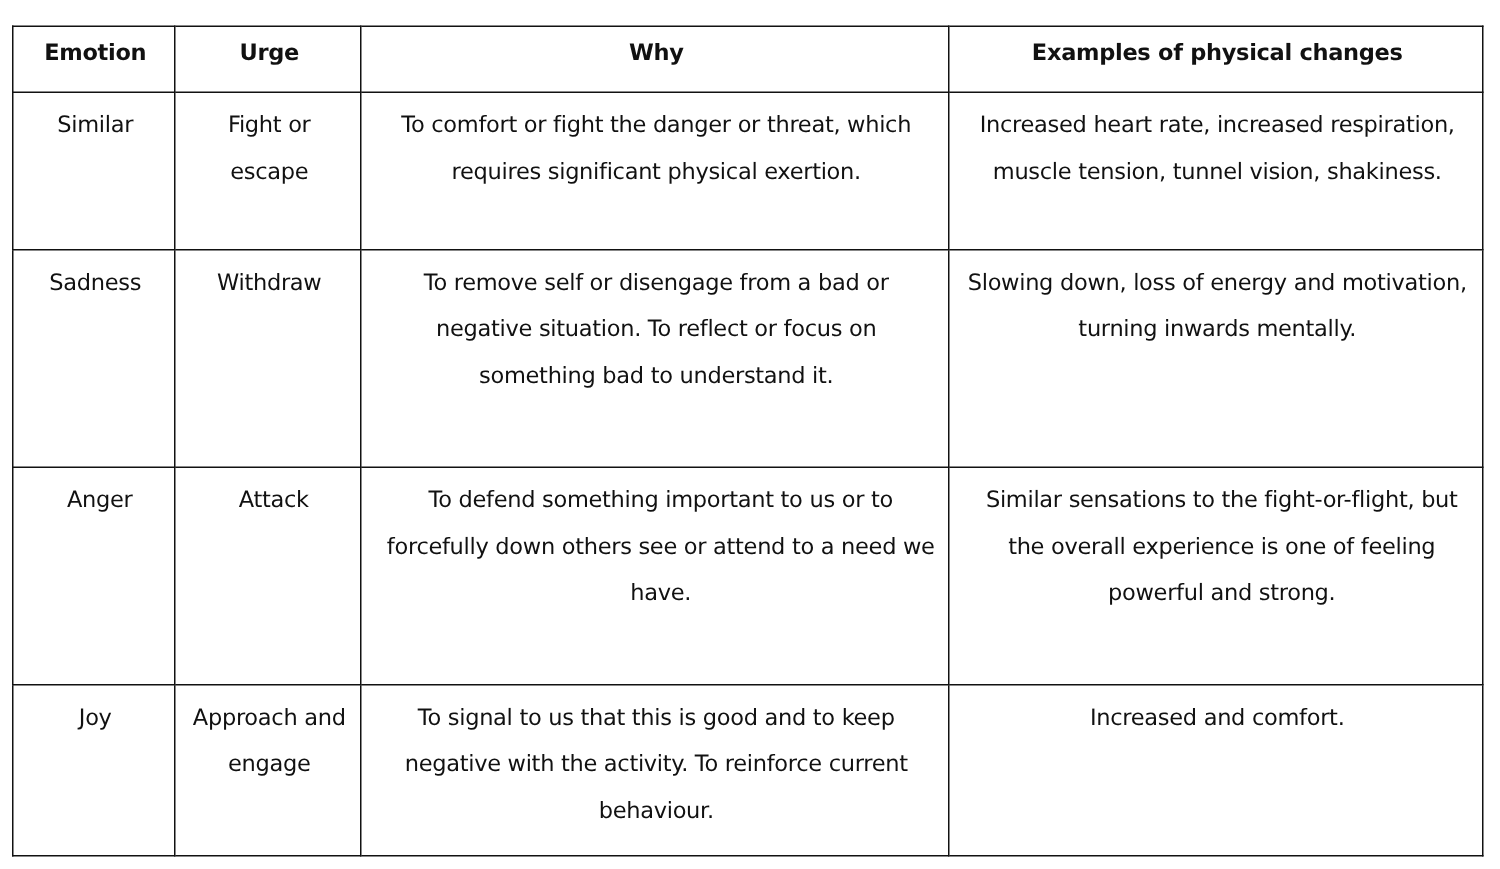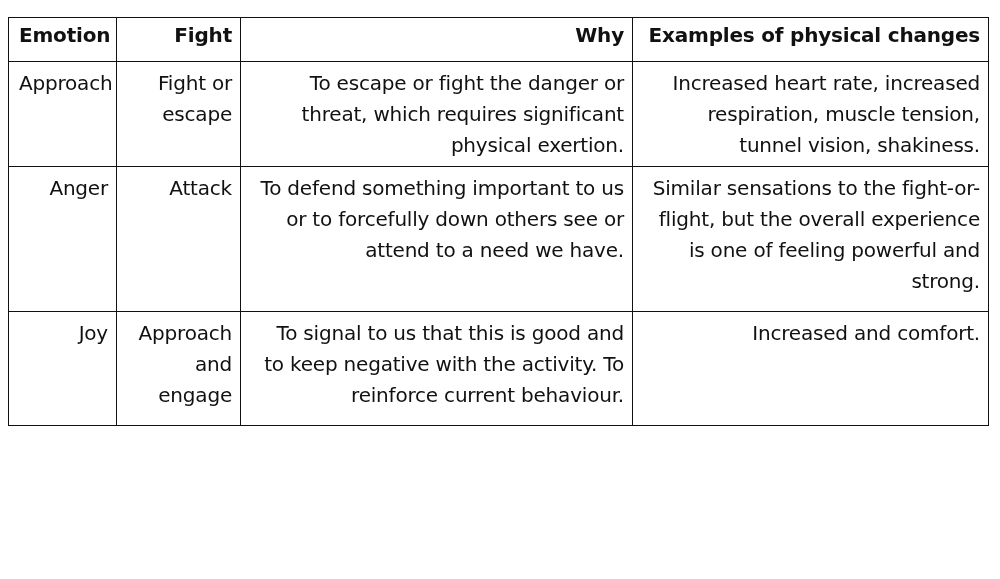--- a/index.html
+++ b/index.html
@@ -1,21 +1,21 @@
 <!DOCTYPE html>
 <html><head>
 <meta charset="utf-8">
 <style>
   html, body { margin: 0; padding: 0; background: #ffffff; }
   body { width: 1000px; height: 579px; position: relative; overflow: hidden;
          font-family: "DejaVu Sans", "Liberation Sans", sans-serif; color: #111; }
   table.emo { position: absolute; left: 8px; top: 17px; width: 980px;
               border-collapse: collapse; table-layout: fixed; }
   table.emo td, table.emo th { border: 1.5px solid #111; vertical-align: top;
-              padding: 6px 8px 0 10px; font-size: 20px; line-height: 31px; text-align: right;
+              padding: 6px 8px 0 10px; font-size: 15px; line-height: 31px; text-align: center;
               letter-spacing: -0.2px; }
   table.emo th { font-weight: bold; height: 41px; padding-top: 2px; }
   col.c1 { width: 108px; } col.c2 { width: 124px; } col.c3 { width: 392px; } col.c4 { width: 356px; }
   tr.r1 td { height: 98px; }
   tr.r2 td { height: 138px; }
   tr.r3 td { height: 138px; padding-left: 16px; }
   tr.r4 td { height: 107px; }
 </style>
 </head>
 <body>
@@ -23,31 +23,37 @@
 <table class="emo">
   <colgroup>
       <col class="c1">
       <col class="c2">
       <col class="c3">
       <col class="c4">
     </colgroup>
   <thead>
     <tr>
       <th>Emotion</th>
-      <th>Fight</th>
+      <th>Urge</th>
       <th>Why</th>
       <th>Examples of physical changes</th>
     </tr>
   </thead>
   <tbody>
     <tr class="r1">
-      <td>Approach</td>
+      <td>Similar</td>
       <td>Fight or escape</td>
-      <td>To escape or fight the danger or threat, which requires significant physical exertion.</td>
+      <td>To comfort or fight the danger or threat, which requires significant physical exertion.</td>
       <td>Increased heart rate, increased respiration, muscle tension, tunnel vision, shakiness.</td>
+    </tr>
+    <tr class="r2">
+      <td>Sadness</td>
+      <td>Withdraw</td>
+      <td>To remove self or disengage from a bad or negative situation. To reflect or focus on something bad to understand it.</td>
+      <td>Slowing down, loss of energy and motivation, turning inwards mentally.</td>
     </tr>
     <tr class="r3">
       <td>Anger</td>
       <td>Attack</td>
       <td>To defend something important to us or to forcefully down others see or attend to a need we have.</td>
       <td>Similar sensations to the fight-or-flight, but the overall experience is one of feeling powerful and strong.</td>
     </tr>
     <tr class="r4">
       <td>Joy</td>
       <td>Approach and engage</td>

